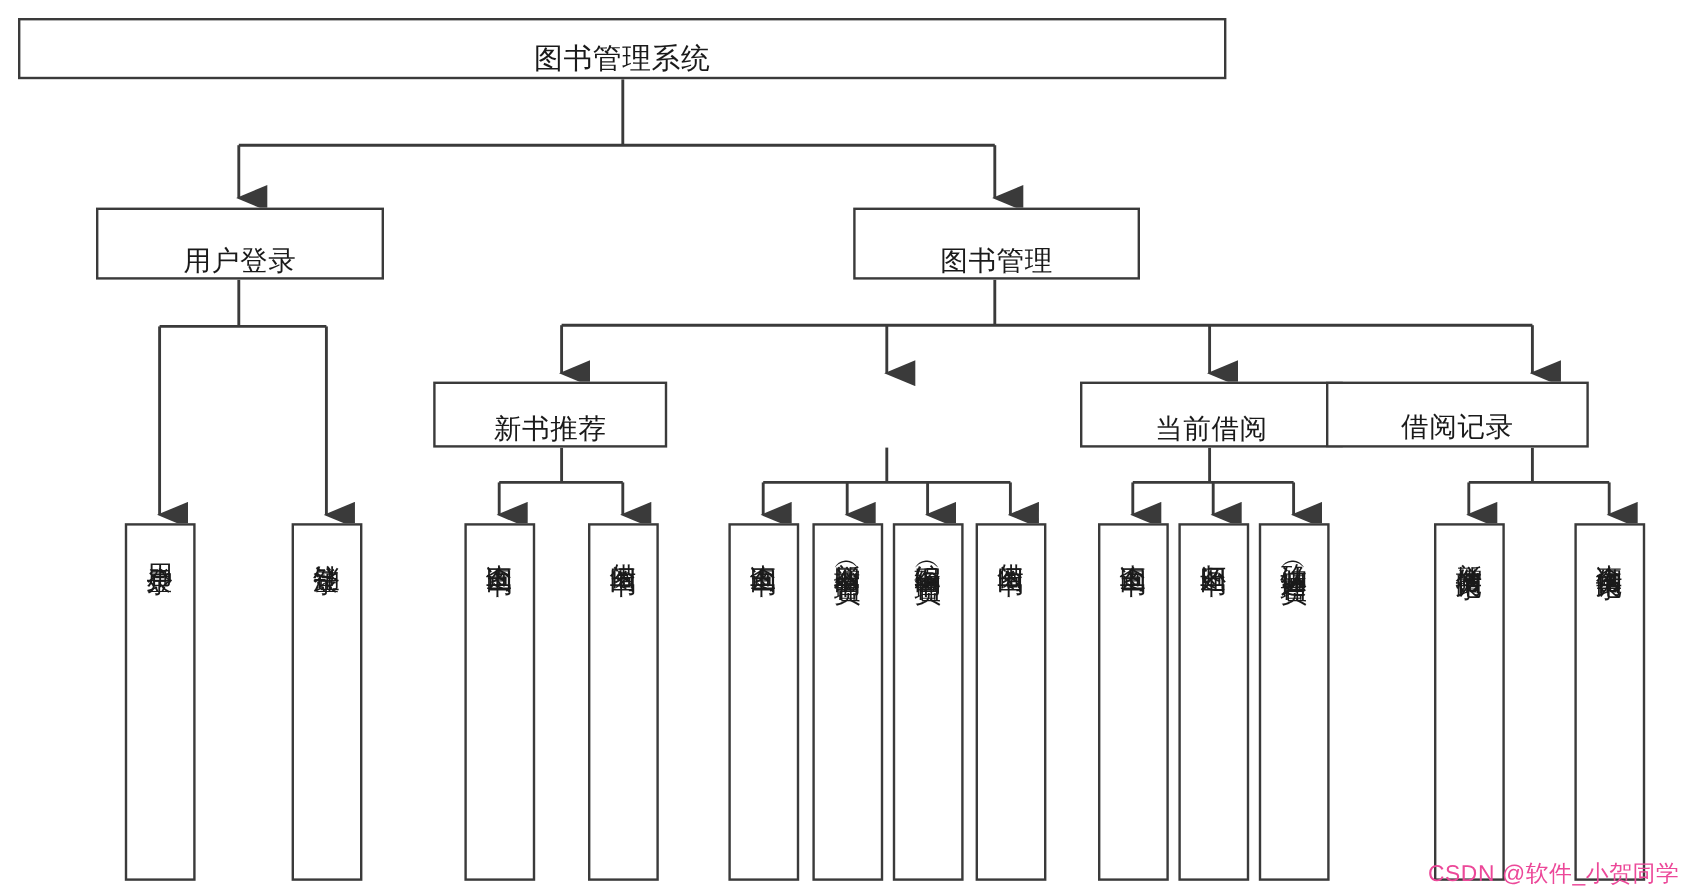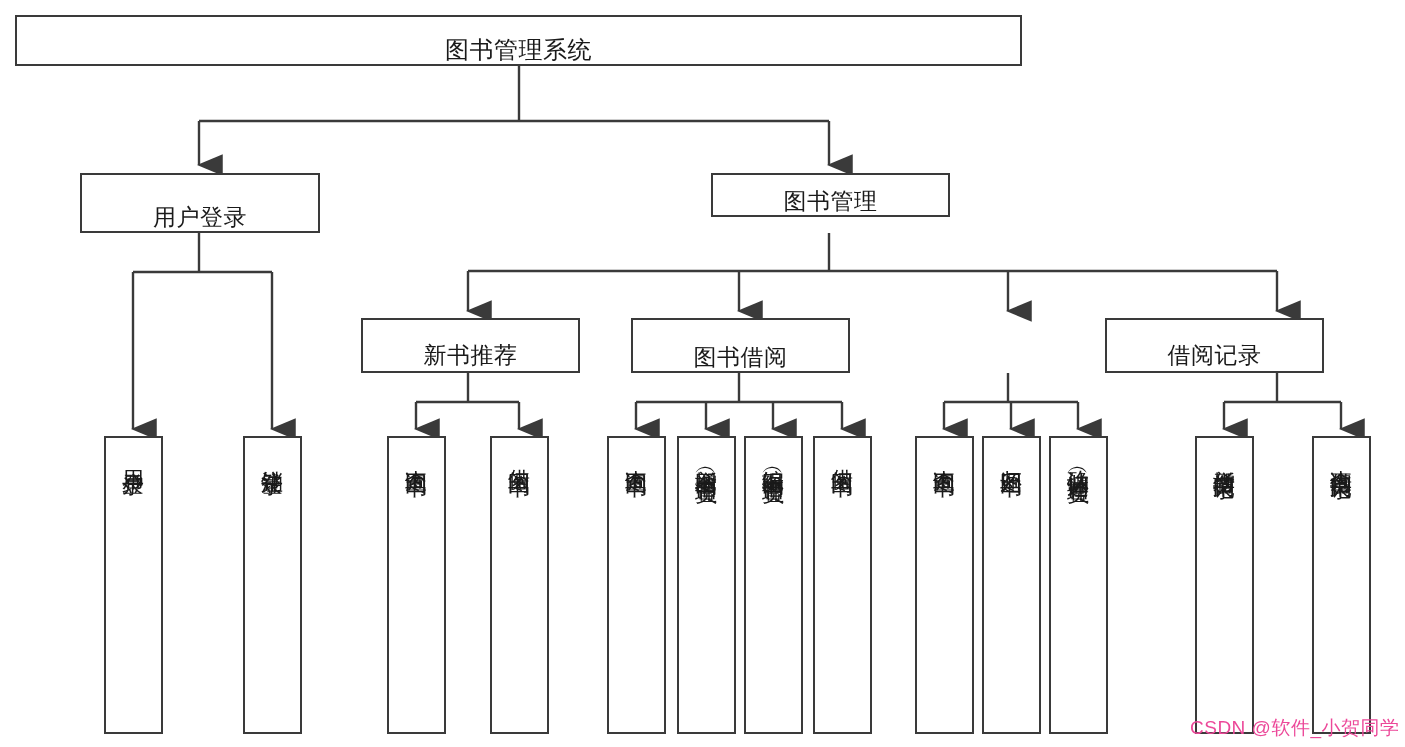--- a/index.html
+++ b/index.html
@@ -127,32 +127,32 @@
   </svg>
 
   <div class="node horizontal title-node" style="left:15px; top:15px; width:1007px; height:51px;">
     <span class="node-label">图书管理系统</span>
   </div>
 
   <div class="node horizontal" style="left:80px; top:173px; width:240px; height:60px;">
     <span class="node-label">用户登录</span>
   </div>
 
-  <div class="node horizontal" style="left:711px; top:173px; width:239px; height:44px;">
+  <div class="node horizontal" style="left:711px; top:173px; width:239px; height:60px;">
     <span class="node-label">图书管理</span>
   </div>
 
-  <div class="node horizontal" style="left:361px; top:318px; width:219px; height:55px;font-family:Liberation Mono, monospace;">
+  <div class="node horizontal" style="left:361px; top:318px; width:195px; height:55px;">
     <span class="node-label">新书推荐</span>
   </div>
 
-  <div class="node horizontal" style="left:631px; top:318px; width:219px; height:55px;">
-    <span class="node-label">图书借阅</span>
-  </div>
-
+
+  <div class="node horizontal" style="left:900px; top:318px; width:219px; height:55px;">
+    <span class="node-label">当前借阅</span>
+  </div>
 
   <div class="node horizontal" style="left:1105px; top:318px; width:219px; height:55px;font-family:Liberation Mono, monospace;">
     <span class="node-label">借阅记录</span>
   </div>
 
   <div class="node vertical" style="left:104px; top:436px; width:59px; height:298px;">
     <span class="node-label">用户登录</span>
   </div>
 
   <div class="node vertical" style="left:243px; top:436px; width:59px; height:298px;">

